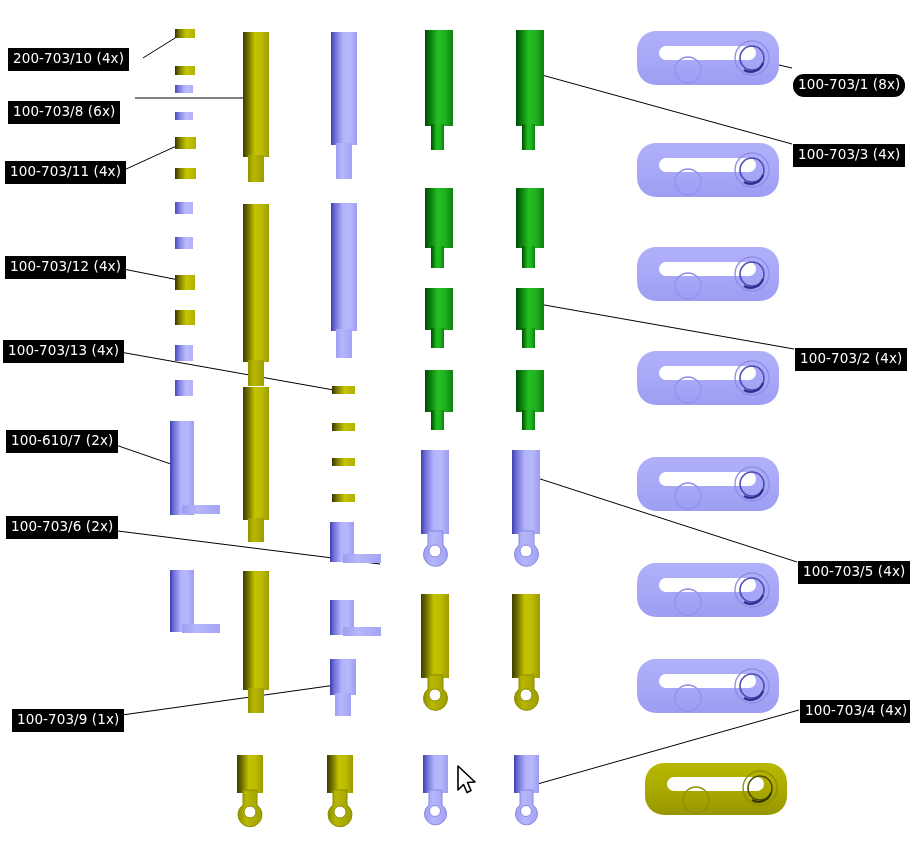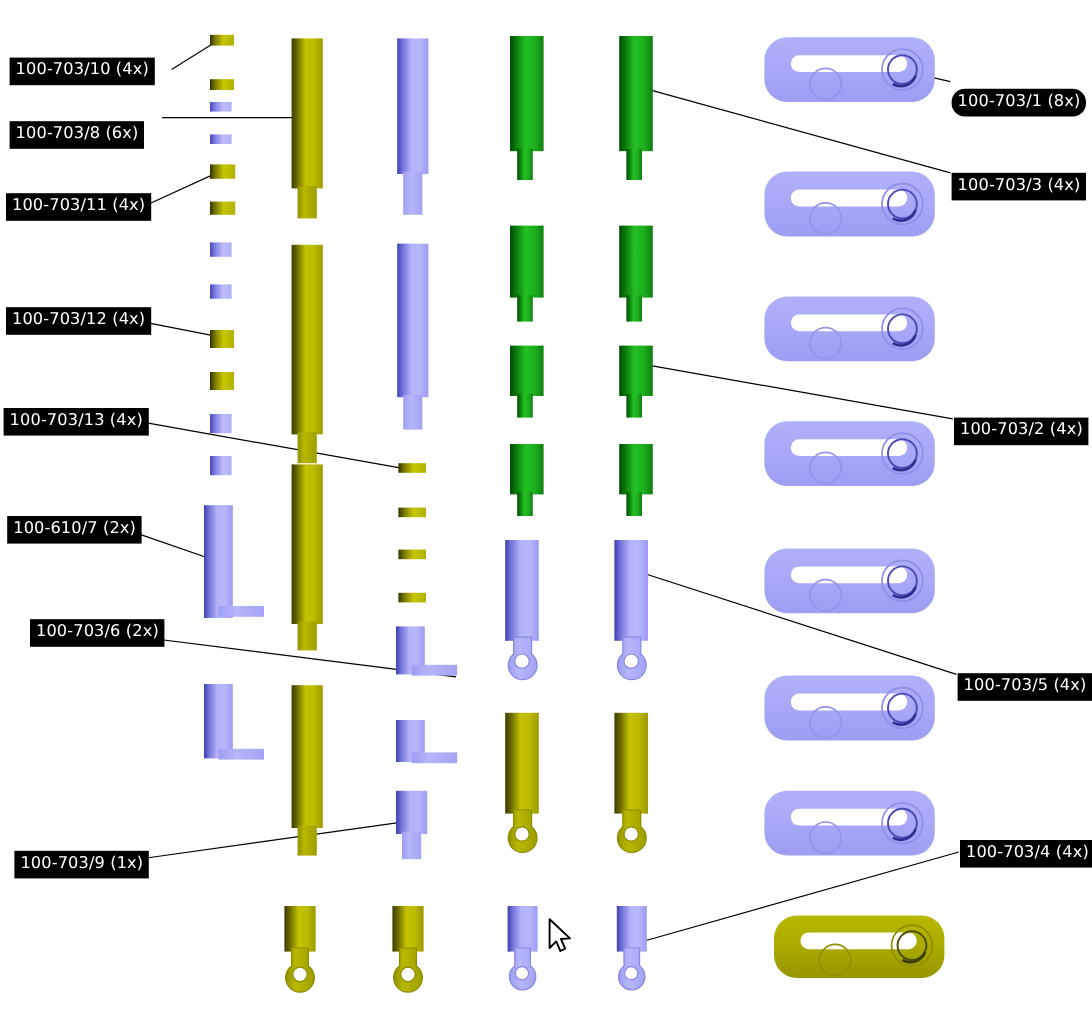--- a/index.html
+++ b/index.html
@@ -333,27 +333,27 @@
         <circle cx="760" cy="788" r="12" fill="none" stroke="#4d4d00" stroke-width="1.6"></circle>
         <path d="M752,800 A13,13 0 0,0 771,793" fill="none" stroke="#3a3a00" stroke-width="2.2"></path>
       </g>
     </g>
 
     <g transform="translate(458,766)">
       <path d="M0,0 L0,24 L5.5,18.5 L9,26.5 L13,24.5 L9.5,16.5 L17,16 Z" fill="#ffffff" stroke="#000000" stroke-width="1.6" stroke-linejoin="round"></path>
     </g>
   </svg>
 
-  <div class="callout" style="left:8px;  top:48px;"><span>100-703/10 (4x)</span></div>
+  <div class="callout" style="left:8px;  top:48px;"><span>200-703/10 (4x)</span></div>
   <div class="callout" style="left:8px;  top:101px;"><span>100-703/8 (6x)</span></div>
   <div class="callout" style="left:5px;  top:161px;"><span>100-703/11 (4x)</span></div>
   <div class="callout" style="left:5px;  top:256px;text-align:center;"><span>100-703/12 (4x)</span></div>
   <div class="callout" style="left:3px;  top:340px;"><span>100-703/13 (4x)</span></div>
   <div class="callout" style="left:6px;  top:430px;"><span>100-610/7 (2x)</span></div>
-  <div class="callout" style="left:6px;  top:516px;margin-left:19px;"><span>100-703/6 (2x)</span></div>
+  <div class="callout" style="left:6px;  top:516px;"><span>100-703/6 (2x)</span></div>
   <div class="callout" style="left:12px; top:709px;"><span>100-703/9 (1x)</span></div>
 
   <div class="callout" style="left:793px; top:74px;border-radius:11px;"><span>100-703/1 (8x)</span></div>
   <div class="callout" style="left:793px; top:144px;"><span>100-703/3 (4x)</span></div>
   <div class="callout" style="left:795px; top:348px;"><span>100-703/2 (4x)</span></div>
   <div class="callout" style="left:798px; top:561px;"><span>100-703/5 (4x)</span></div>
   <div class="callout" style="left:800px; top:700px;"><span>100-703/4 (4x)</span></div>
 
 </div>
 

